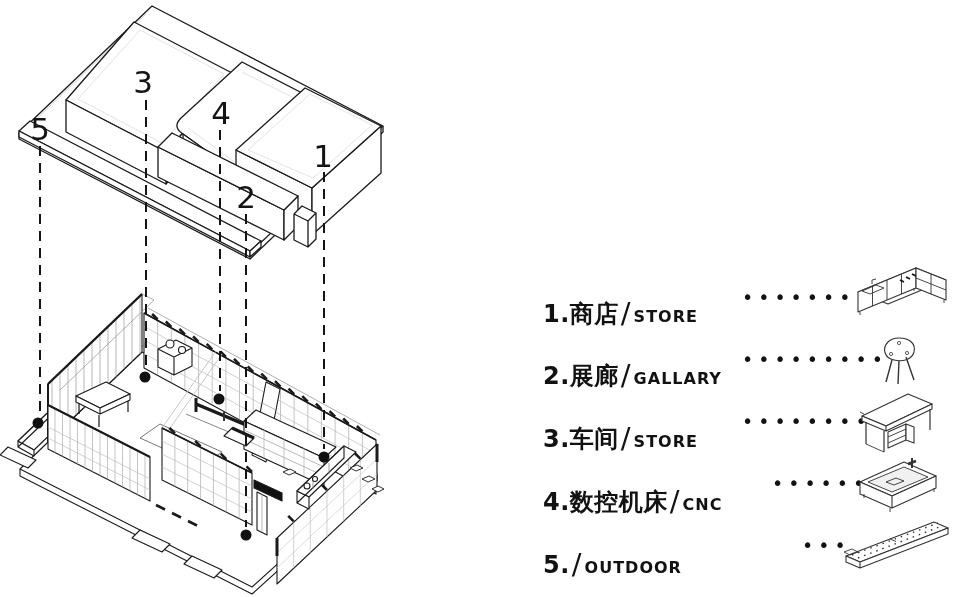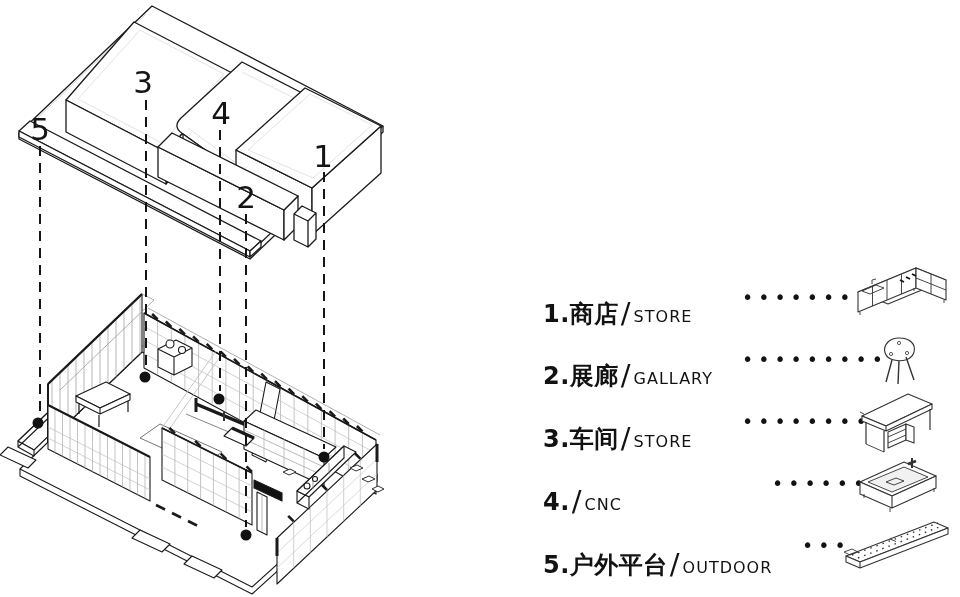--- a/index.html
+++ b/index.html
@@ -2,21 +2,21 @@
 <html><head>
 <meta charset="utf-8">
 <style>
   html,body{margin:0;padding:0;background:#fff;width:960px;height:597px;overflow:hidden;
     font-family:"DejaVu Sans","Liberation Sans",sans-serif;}
   #stage{position:relative;width:960px;height:597px;background:#fff;}
   #axon{position:absolute;left:0;top:0;}
   .legend-row{position:absolute;display:flex;align-items:baseline;color:#121212;white-space:nowrap;}
   .legend-num,.legend-zh{font-weight:700;font-size:24px;letter-spacing:0.5px;}
   .legend-slash{font-size:29px;font-weight:400;margin:0 3px 0 2px;transform:translateY(1px);}
-  .legend-en{font-size:16px;font-weight:400;letter-spacing:1px;margin-top:29px;}
+  .legend-en{font-size:16px;font-weight:700;letter-spacing:1px;margin-top:29px;}
   .legend-dots{position:absolute;font-size:19px;letter-spacing:5px;color:#121212;line-height:19px;}
   .legend-icon{position:absolute;}
   .r1{top:278px;left:543px;} .r2{top:340px;left:543px;} .r3{top:403px;left:543px;}
   .r4{top:466px;left:543px;} .r5{top:529px;left:543px;}
   .d1{top:288px;left:742px;} .d2{top:350px;left:742px;} .d3{top:412px;left:742px;}
   .d4{top:474px;left:772px;} .d5{top:536px;left:802px;}
   .i1{top:258px;left:852px;} .i2{top:330px;left:872px;} .i3{top:386px;left:858px;}
   .i4{top:452px;left:856px;} .i5{top:516px;left:842px;}
 </style>
 </head>
@@ -185,26 +185,26 @@
       <span class="legend-en">GALLARY</span>
 </div>
 <div class="legend-row r3">
   <span class="legend-num">3.</span>
       <span class="legend-zh">车间</span>
       <span class="legend-slash">/</span>
       <span class="legend-en">STORE</span>
 </div>
 <div class="legend-row r4">
   <span class="legend-num">4.</span>
+      <span class="legend-zh">数控机床</span>
       <span class="legend-slash">/</span>
       <span class="legend-en">CNC</span>
 </div>
 <div class="legend-row r5">
   <span class="legend-num">5.</span>
-      <span class="legend-zh">户外平台</span>
       <span class="legend-slash">/</span>
       <span class="legend-en">OUTDOOR</span>
 </div>
 
 <span class="legend-dots d1">•••••••••</span>
 <span class="legend-dots d2">•••••••••</span>
 <span class="legend-dots d3">•••••••••</span>
 <span class="legend-dots d4">••••••</span>
 <span class="legend-dots d5">•••</span>
 

